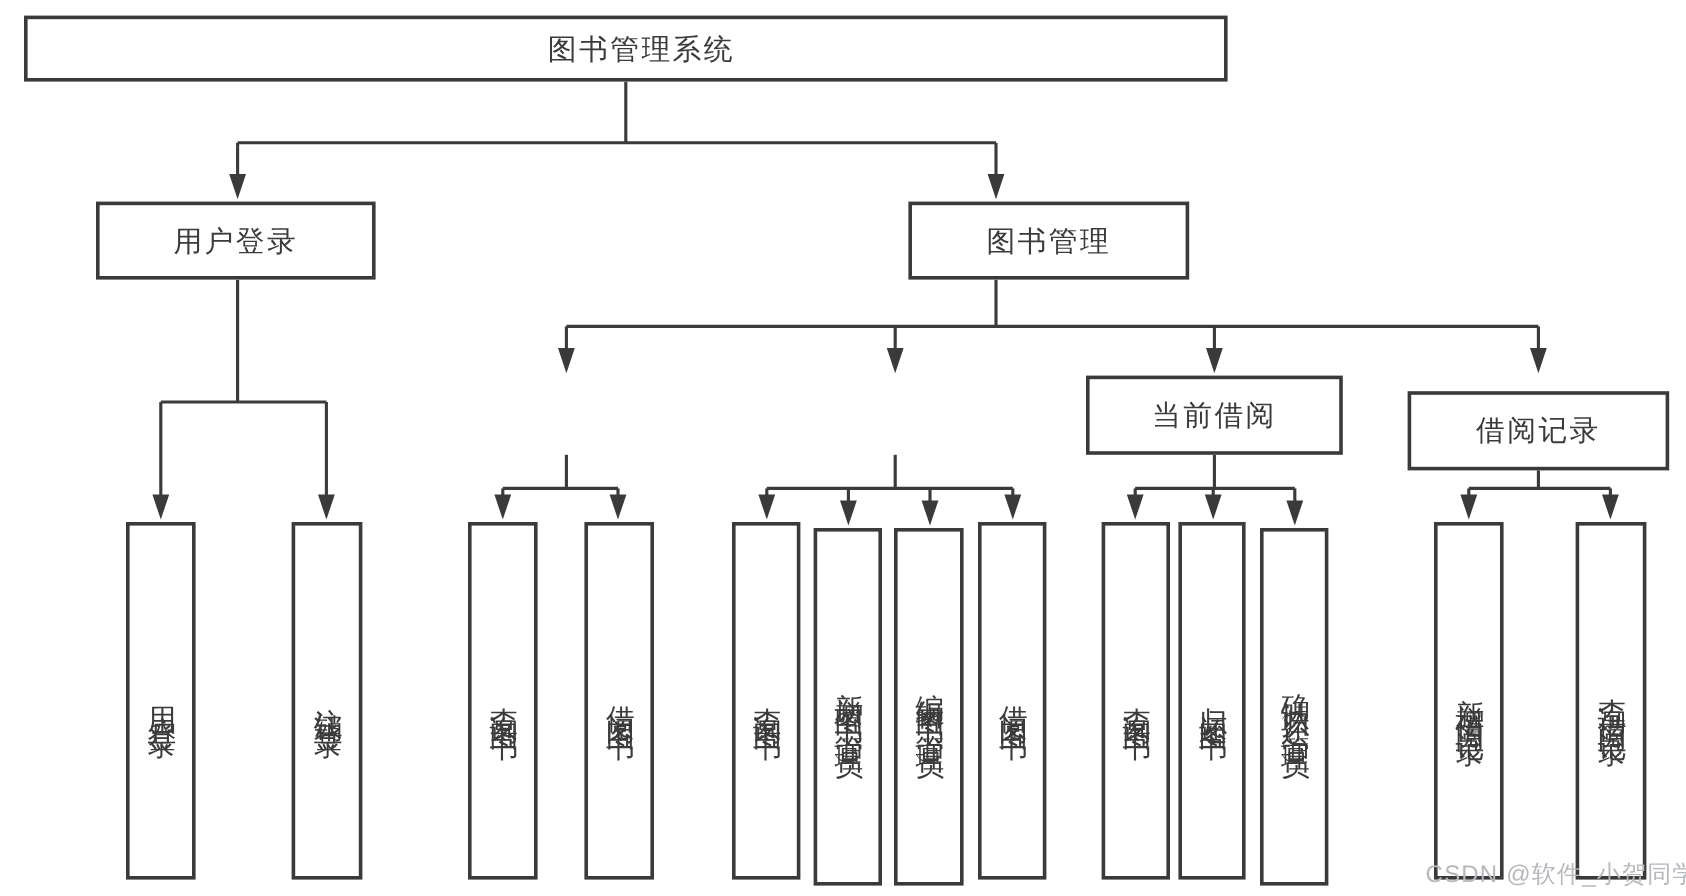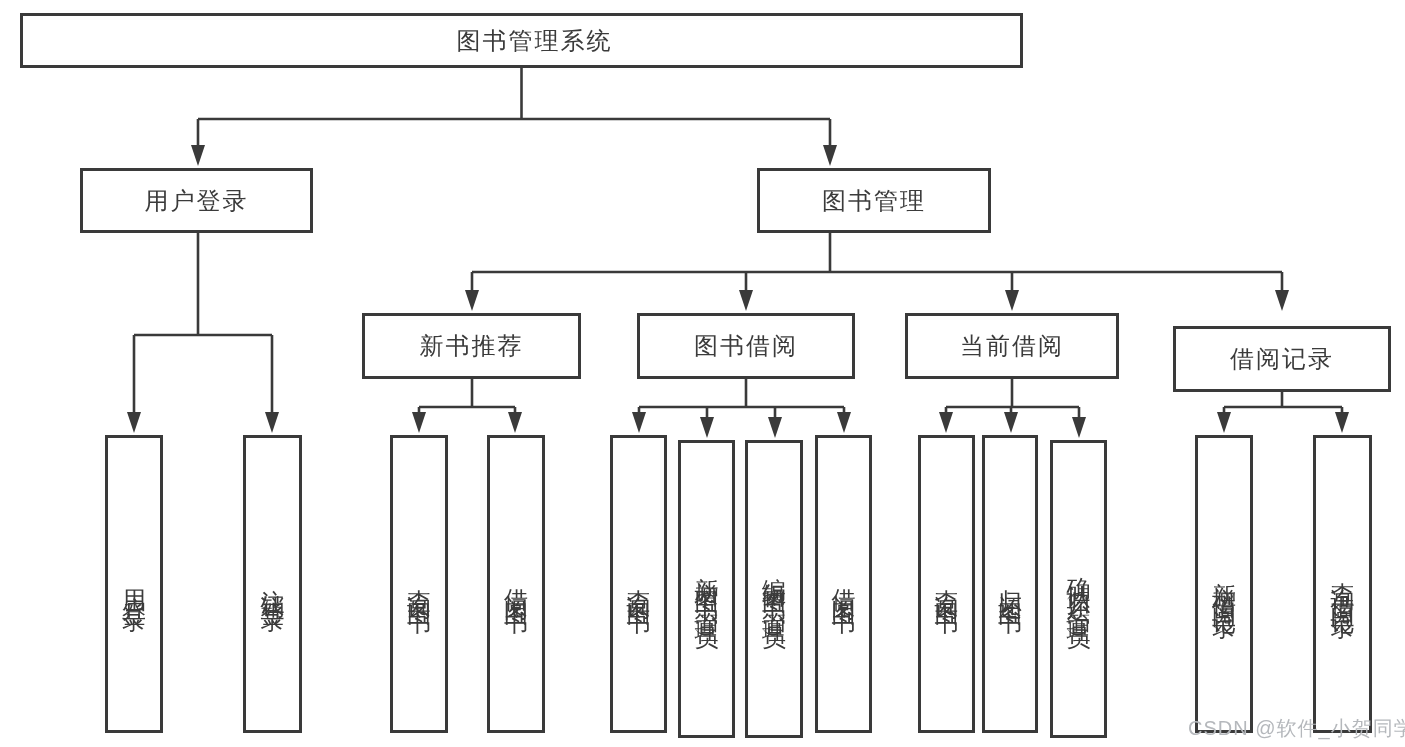--- a/index.html
+++ b/index.html
@@ -127,26 +127,20 @@
     <span class="h-label">图书管理系统</span>
   </div>
 
   <div class="node" style="left:80px; top:168px; width:233px; height:65px;">
     <span class="h-label">用户登录</span>
   </div>
   <div class="node" style="left:713px; top:168px; width:234px; height:65px;margin-left:44px;">
     <span class="h-label">图书管理</span>
   </div>
 
-  <div class="node" style="left:362px; top:313px; width:219px; height:66px;">
-    <span class="h-label">新书推荐</span>
-  </div>
-  <div class="node" style="left:637px; top:313px; width:218px; height:66px;">
-    <span class="h-label">图书借阅</span>
-  </div>
   <div class="node" style="left:905px; top:313px; width:214px; height:66px;text-align:center;">
     <span class="h-label">当前借阅</span>
   </div>
   <div class="node" style="left:1173px; top:326px; width:218px; height:66px;">
     <span class="h-label">借阅记录</span>
   </div>
 
   <div class="node" style="left:105px; top:435px; width:58px; height:298px;">
     <span class="v-label">用户登录</span>
   </div>

